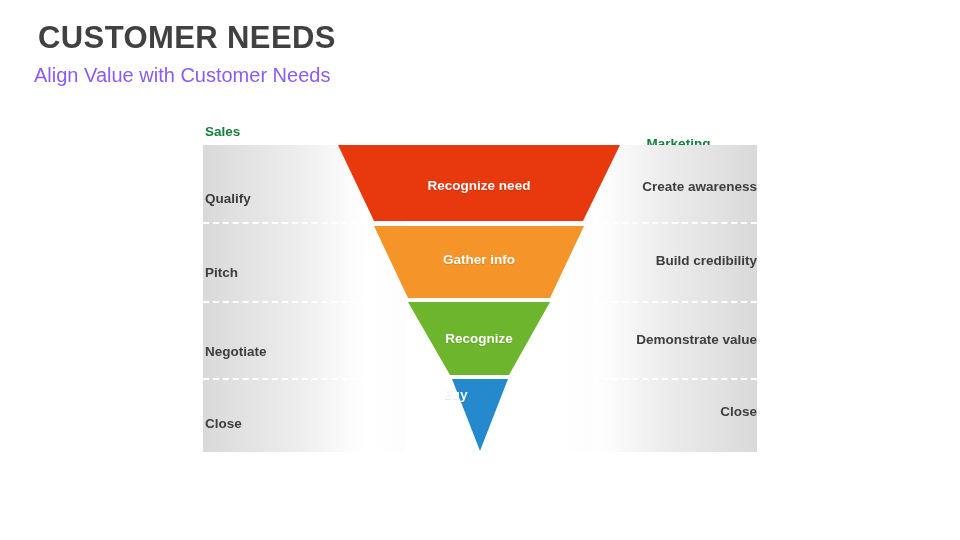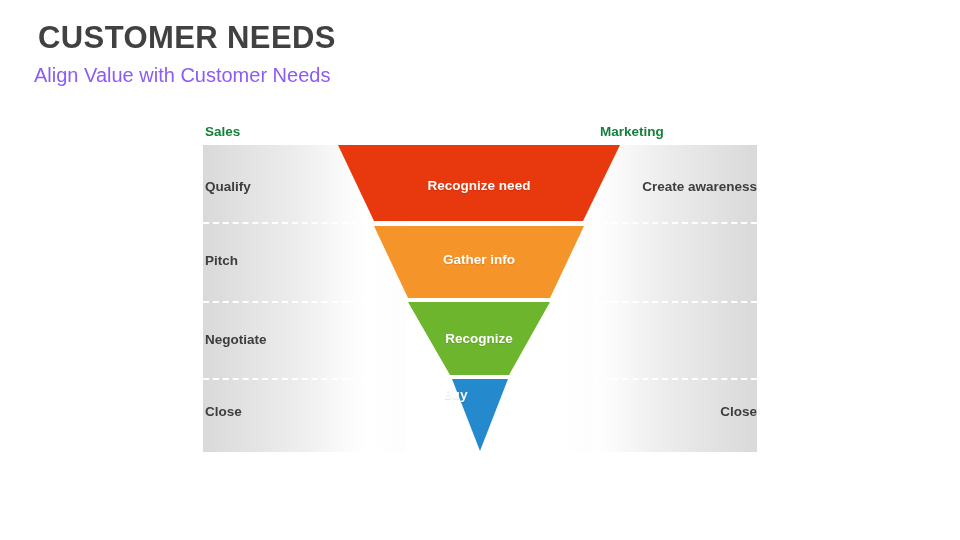--- a/index.html
+++ b/index.html
@@ -60,21 +60,21 @@
   
   .col-header {
     position: absolute;
     font-size: 13.5px;
     font-weight: bold;
     color: #15803d;
     white-space: nowrap;
   }
   #header-sales    { left: 205px;  top: 124px; text-align: left; }
   #header-customer { left: 380px;  top: 124px; width: 200px; text-align: center; letter-spacing: 0.3px;}
-  #header-marketing{ left: 600px;  top: 124px; width: 157px; text-align: left; }
+  #header-marketing{ left: 600px;  top: 136px; width: 157px; text-align: center; }
 
   
   .side-panel {
     position: absolute;
     top: 145px;
     height: 307px;
   }
   #panel-left {
     left: 203px;
     width: 164px;
@@ -109,21 +109,21 @@
   .divider-3 { top: 378px; }
 
   
   .row-label {
     position: absolute;
     font-size: 13.5px;
     font-weight: bold;
     color: #3d3d3d;
     white-space: nowrap;
   }
-  .row-label.left  { left: 205px; text-align: left; }
+  .row-label.left  { left: 205px; text-align: left; margin-top: 12px; }
   .row-label.right { left: 600px; width: 157px; text-align: right; }
 
   .label-row-1 { top: 179px; }
   .label-row-2 { top: 253px; }
   .label-row-3 { top: 332px; }
   .label-row-4 { top: 404px; }
   .label-row-4-left { top: 404px; }
 
   
   #funnel-svg {
@@ -187,16 +187,18 @@
     <div class="funnel-label" id="funnel-label-1">Recognize need</div>
     <div class="funnel-label" id="funnel-label-3">Recognize</div>
     <div class="funnel-label" id="funnel-label-4">Buy</div>
 
     <div class="row-label left label-row-1">Qualify</div>
     <div class="row-label left label-row-2">Pitch</div>
     <div class="row-label left label-row-3">Negotiate</div>
     <div class="row-label left label-row-4-left">Close</div>
 
     <div class="row-label right label-row-1">Create awareness</div>
+    <div class="row-label right label-row-2">Build credibility</div>
+    <div class="row-label right label-row-3">Demonstrate value</div>
     <div class="row-label right label-row-4">Close</div>
 
   </div>
 </div>
 
 </body></html>

